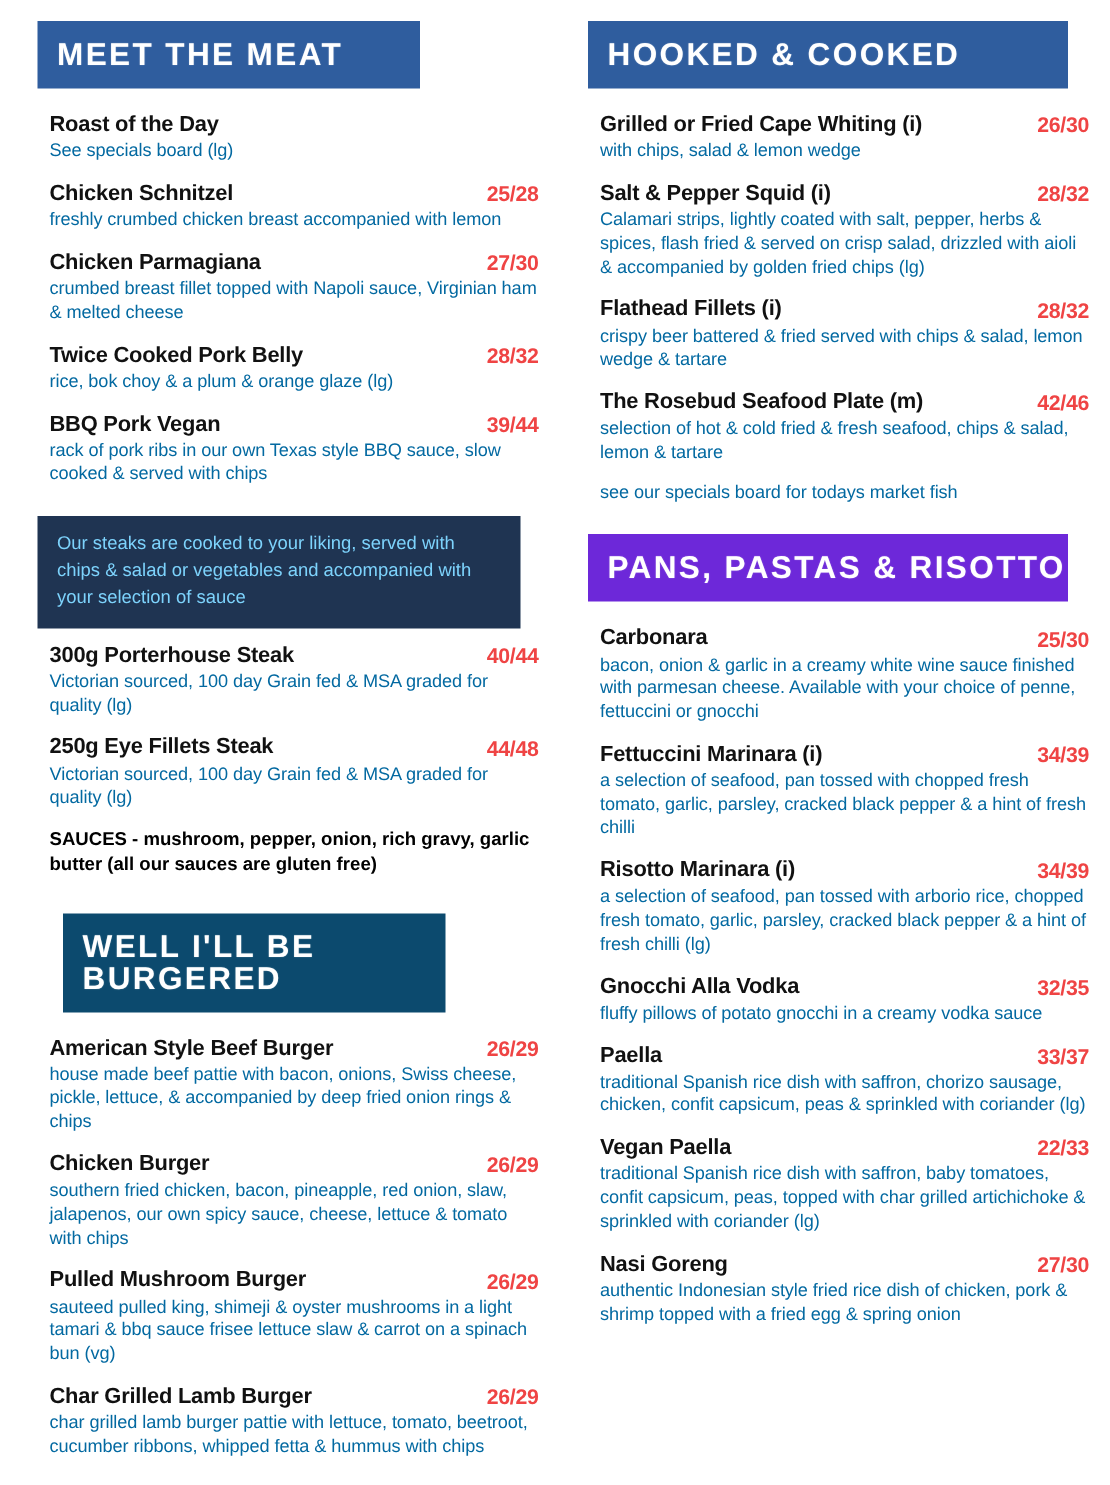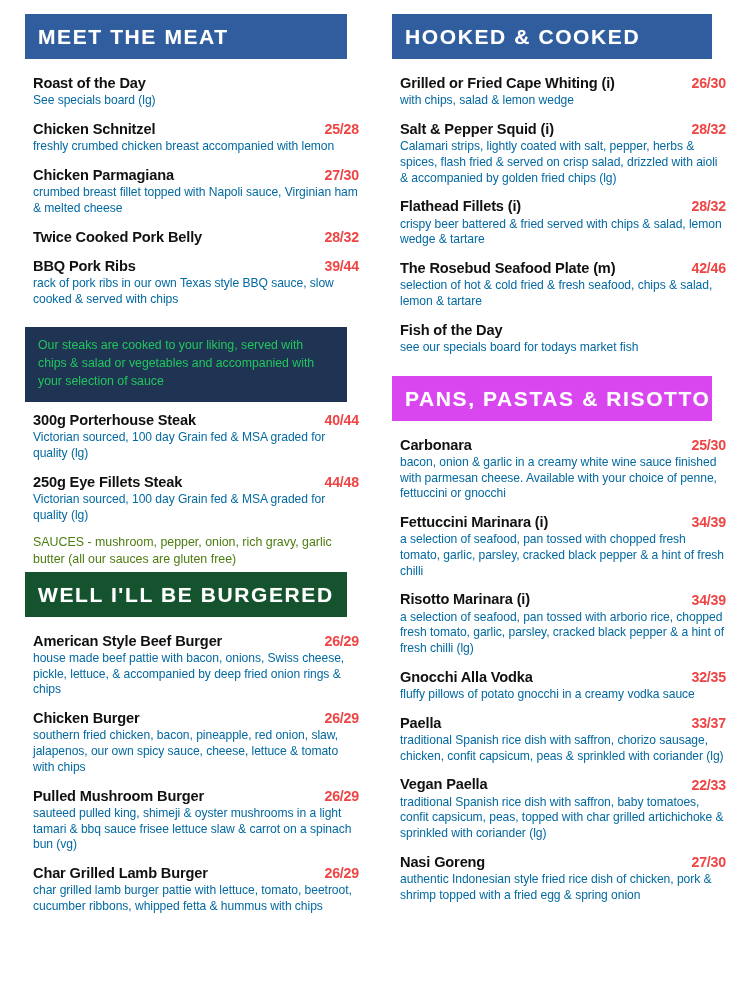--- a/index.html
+++ b/index.html
@@ -36,43 +36,43 @@
     font-family: "Liberation Sans", sans-serif;
     font-size: 21px;
     font-weight: 700;
     letter-spacing: 1.6px;
     padding: 12px 0 12px 13px;
     line-height: 1;
     box-sizing: border-box;
     text-shadow: 0 0 1px rgba(255,255,255,.35);
   }
   .banner.dark  { background: #2f5d9e; }
-  .banner.mid   { background: #d946ef; }
-  .banner.light { background: #14532d; }
-
-  .banner-left  { width: 322px; }
+  .banner.mid   { background: #6d28d9; }
+  .banner.light { background: #0c4a6e; margin-left: 17px; }
+
+  .banner-left  { width: 255px; }
   .banner-right { width: 320px; }
 
   
   .notebox {
     background: #1f3452;
-    color: #22c55e;
+    color: #7dd3fc;
     font-size: 12.3px;
     line-height: 1.45;
     padding: 10px 14px 11px 13px;
     box-sizing: border-box;
     width: 322px;
   }
 
   
   .items { padding: 0 2px 0 8px; }
   .item { margin-bottom: 11px; }
   .item-head {
     display: flex;
-    align-items: center;
+    align-items: flex-end;
     justify-content: space-between;
     gap: 8px;
   }
   .item-name {
     font-size: 14.6px;
     font-weight: 700;
     letter-spacing: -0.15px;
     color: #111111;
     line-height: 1.25;
   }
@@ -86,23 +86,24 @@
   .item-desc {
     font-size: 12.1px;
     line-height: 1.30;
     color: #0369a1;
     margin-top: 1px;
     letter-spacing: -0.05px;
   }
   .plain-note {
     font-size: 12.4px;
     line-height: 1.35;
-    color: #4d7c0f;
-    margin: 6px 0 4px 0;
+    color: #000000;
+    margin: 6px 0 24px 0;
     padding-left: 8px;
+    font-weight: bold;
   }
   .gap-md { height: 9px; }
   .gap-lg { height: 15px; }
 </style>
 </head>
 <body>
 
 <div class="page">
 
   <div class="col col-left">
@@ -134,25 +135,26 @@
           <span class="item-price">27/30</span>
         </div>
         <div class="item-desc">crumbed breast fillet topped with Napoli sauce, Virginian  ham &amp; melted cheese</div>
       </div>
 
       <div class="item">
         <div class="item-head">
           <span class="item-name">Twice Cooked Pork Belly</span>
           <span class="item-price">28/32</span>
         </div>
-      </div>
-
-      <div class="item">
-        <div class="item-head">
-          <span class="item-name">BBQ Pork Ribs</span>
+        <div class="item-desc">rice, bok choy &amp; a plum &amp; orange glaze (lg)</div>
+      </div>
+
+      <div class="item">
+        <div class="item-head">
+          <span class="item-name">BBQ Pork Vegan</span>
           <span class="item-price">39/44</span>
         </div>
         <div class="item-desc">rack of pork ribs in our own Texas style BBQ sauce, slow cooked &amp; served with chips</div>
       </div>
     </div>
 
     <div class="gap-md"></div>
 
     <div class="notebox">Our steaks are cooked to your liking, served with chips &amp; salad or vegetables and accompanied with your selection of sauce</div>
 
@@ -251,24 +253,20 @@
 
       <div class="item">
         <div class="item-head">
           <span class="item-name">The Rosebud Seafood Plate (m)</span>
           <span class="item-price">42/46</span>
         </div>
         <div class="item-desc">selection of hot &amp; cold fried &amp; fresh seafood, chips &amp; salad, lemon &amp; tartare</div>
       </div>
 
       <div class="item">
-        <div class="item-head">
-          <span class="item-name">Fish of the Day</span>
-          <span class="item-price"></span>
-        </div>
         <div class="item-desc">see our specials board for todays market fish</div>
       </div>
     </div>
 
     <div class="gap-md"></div>
 
     <div class="banner mid banner-right">PANS, PASTAS &amp; RISOTTO</div>
 
     <div class="gap-lg"></div>
 

